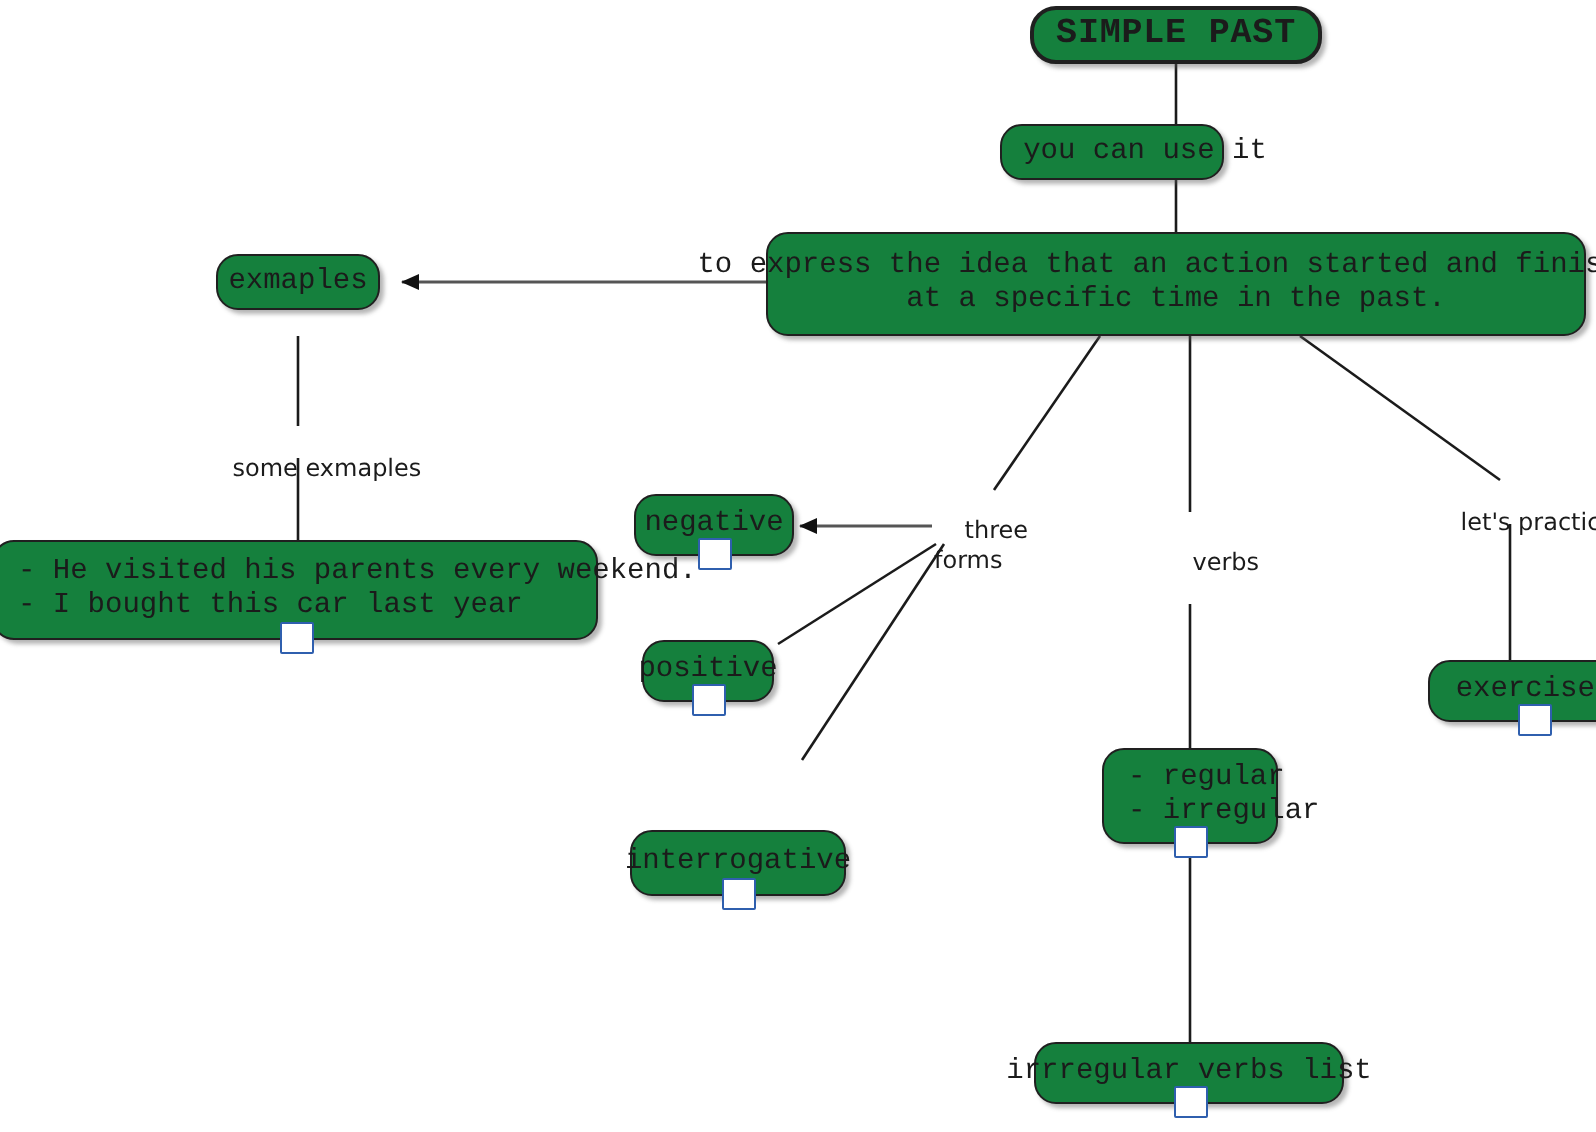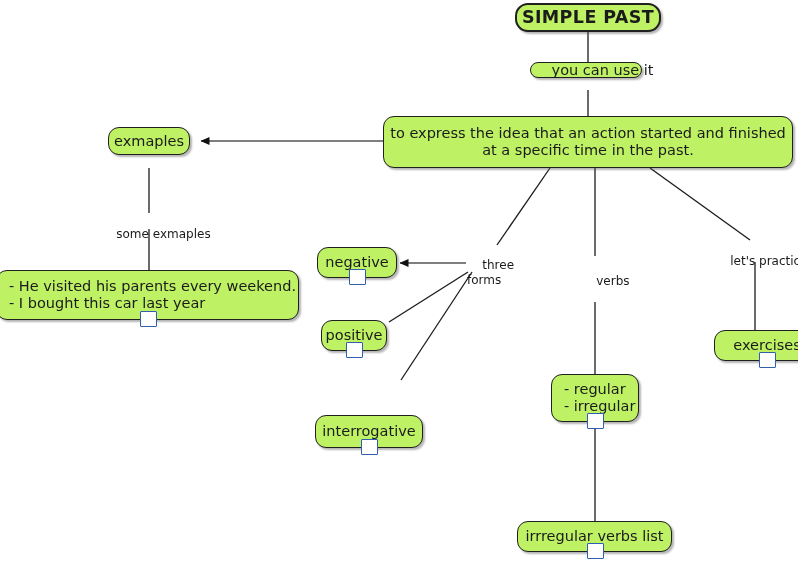--- a/index.html
+++ b/index.html
@@ -21,33 +21,34 @@
     position: absolute;
     left: 0;
     top: 0;
     width: 798px;
     height: 566px;
     pointer-events: none;
   }
   .node {
     position: absolute;
     box-sizing: border-box;
-    background: #bef264;
+    background: #15803d;
     border: 1.4px solid #202020;
     border-radius: 11px;
     box-shadow: 2px 2px 2px rgba(90,90,90,0.45);
     display: flex;
     align-items: center;
     justify-content: center;
     text-align: center;
     color: #1b1b1b;
     font-size: 14.5px;
     line-height: 17px;
     white-space: pre;
     padding: 3px 12px;
+    font-family: Liberation Mono, monospace;
   }
   .node.title {
     border-width: 2.6px;
     border-radius: 13px;
     font-weight: bold;
     font-size: 17.5px;
     letter-spacing: 0.4px;
   }
   .node.left-align {
     justify-content: flex-start;
@@ -114,21 +115,21 @@
     <line x1="595" y1="422" x2="595" y2="521" stroke="#1b1b1b" stroke-width="1.3"></line>
 
     <line x1="650" y1="168" x2="750" y2="240" stroke="#1b1b1b" stroke-width="1.3"></line>
     <line x1="755" y1="262" x2="755" y2="330" stroke="#1b1b1b" stroke-width="1.3"></line>
   </svg>
 
   <div class="node title" style="left:515px; top:3px; width:146px; height:29px;">
     <span class="node-label">SIMPLE PAST</span>
   </div>
 
-  <div class="node" style="left:530px; top:62px; width:112px; height:16px;padding-left:45px;">
+  <div class="node" style="left:500px; top:62px; width:112px; height:28px;padding-left:45px;">
     <span class="node-label">you can use it</span>
   </div>
 
   <div class="node" style="left:383px; top:116px; width:410px; height:52px;">
     <span class="node-label">to express the idea that an action started and finished
 at a specific time in the past.</span>
   </div>
 
   <div class="node" style="left:108px; top:127px; width:82px; height:28px;">
     <span class="node-label">exmaples</span>

